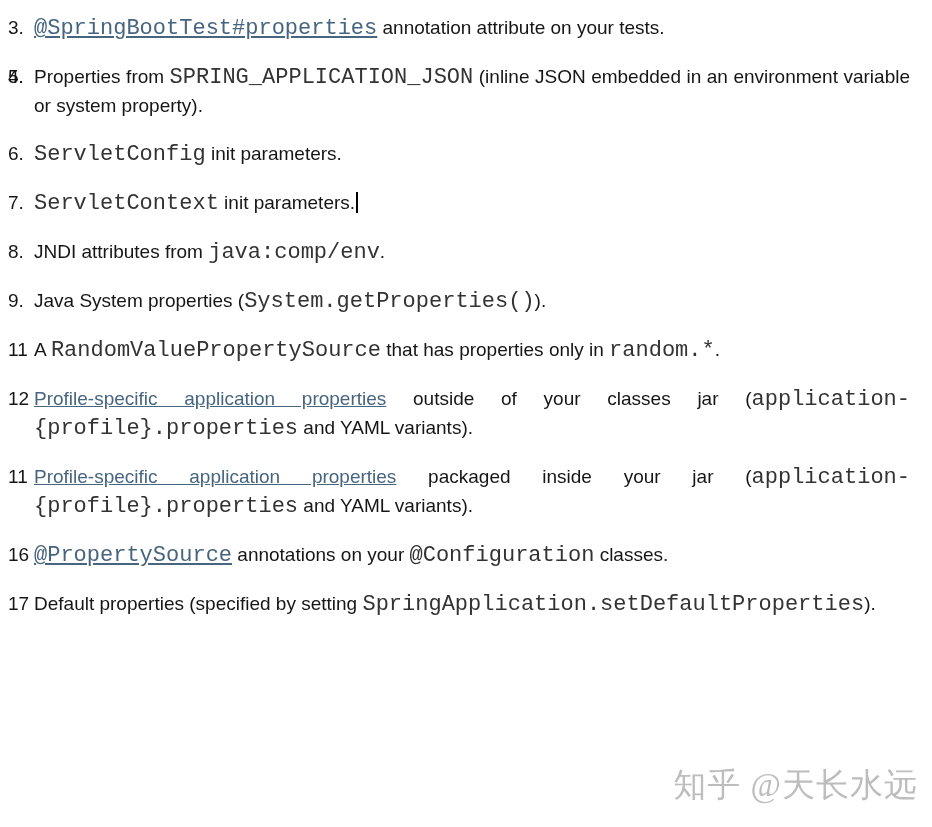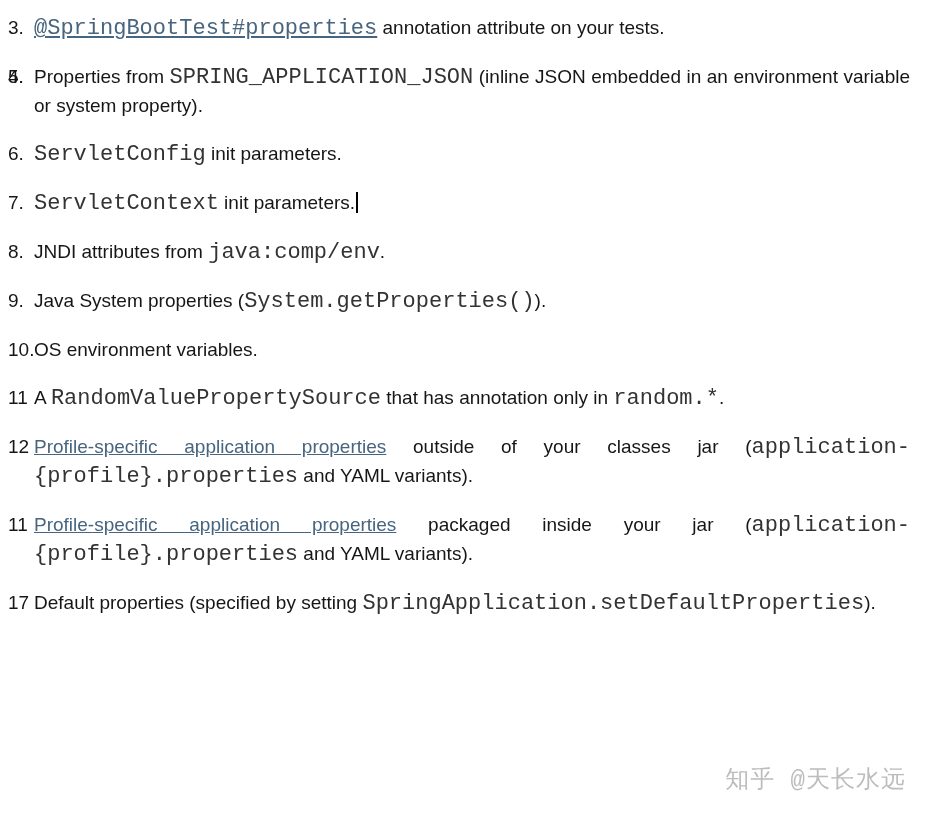--- a/index.html
+++ b/index.html
@@ -50,41 +50,41 @@
   a.link.code{color:var(--link);}
   .caret{
     display:inline-block;
     width:2px;height:21px;
     background:#000;
     vertical-align:-4px;
     margin-left:1px;
   }
   .watermark{
     position:absolute;
-    right:26px;top:763px;
-    font-size:24px;
+    right:14px;top:763px;
+    font-size:33px;
     letter-spacing:1px;
     color:var(--wm);
     text-shadow:1px 1px 0 #ffffff, -1px -1px 0 rgba(255,255,255,0.6);
     white-space:nowrap;
-    font-family:Liberation Mono, monospace;
+    font-family:Liberation Serif, serif;
   }
 </style>
 </head>
 <body>
 
 <div class="page">
   <ol class="props-list" id="list">
       <li class="item"><span class="marker">3.</span><a class="link code">@SpringBootTest#properties</a><span> annotation attribute on your tests.</span></li>
       <li class="item"><span class="marker">4.</span></li>
       <li class="item"><span class="marker">5.</span><span>Properties from </span><span class="code">SPRING_APPLICATION_JSON</span><span> (inline JSON embedded in an environment variable or system property).</span></li>
       <li class="item"><span class="marker">6.</span><span class="code">ServletConfig</span><span> init parameters.</span></li>
       <li class="item"><span class="marker">7.</span><span class="code">ServletContext</span><span> init parameters.</span><span class="caret"></span></li>
       <li class="item"><span class="marker">8.</span><span>JNDI attributes from </span><span class="code">java:comp/env</span><span>.</span></li>
       <li class="item"><span class="marker">9.</span><span>Java System properties (</span><span class="code">System.getProperties()</span><span>).</span></li>
-      <li class="item"><span class="marker">10.</span><span>OS environment variables.</span></li>
-      <li class="item"><span class="marker">11</span><span>A </span><span class="code">RandomValuePropertySource</span><span> that has annotation only in </span><span class="code">random.*</span><span>.</span></li>
+      <li class="item"><span class="marker">11</span><span>A </span><span class="code">RandomValuePropertySource</span><span> that has properties only in </span><span class="code">random.*</span><span>.</span></li>
       <li class="item"><span class="marker">12</span><a class="link">Profile-specific application properties</a><span> outside of your classes jar (</span><span class="code">application-{profile}.properties</span><span> and YAML variants).</span></li>
       <li class="item"><span class="marker">11</span><a class="link">Profile-specific application properties</a><span> packaged inside your jar (</span><span class="code">application-{profile}.properties</span><span> and YAML variants).</span></li>
+      <li class="item"><span class="marker">16</span><a class="link code">@PropertySource</a><span> annotations on your </span><span class="code">@Configuration</span><span> classes.</span></li>
       <li class="item"><span class="marker">17</span><span>Default properties (specified by setting </span><span class="code">SpringApplication.setDefaultProperties</span><span>).</span></li>
     </ol>
   <div class="watermark">知乎 @天长水远</div>
 </div>
 
 </body></html>

